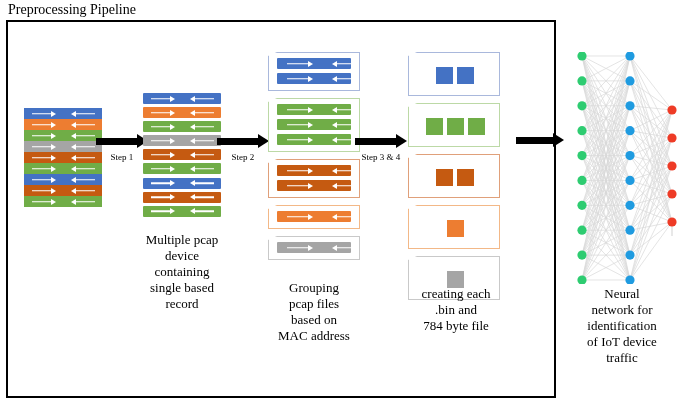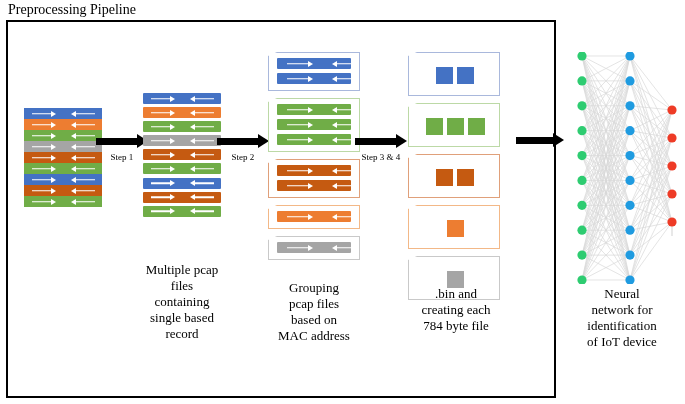--- a/index.html
+++ b/index.html
@@ -484,38 +484,39 @@
         <g>
           <circle cx="104" cy="58" r="4.6" fill="#EE3B26"></circle>
           <circle cx="104" cy="86" r="4.6" fill="#EE3B26"></circle>
           <circle cx="104" cy="114" r="4.6" fill="#EE3B26"></circle>
           <circle cx="104" cy="142" r="4.6" fill="#EE3B26"></circle>
           <circle cx="104" cy="170" r="4.6" fill="#EE3B26"></circle>
         </g>
       </svg>
     </div>
 
-  <div class="caption" style="left:128px;top:232px;width:108px;margin-top:30px;">
+  <div class="caption" style="left:128px;top:232px;width:108px;">
       <div>Multiple pcap</div>
-      <div>files</div>
+      <div>device</div>
       <div>containing</div>
       <div>single based</div>
       <div>record</div>
     </div>
   <div class="caption" style="left:256px;top:280px;width:116px;">
       <div>Grouping</div>
       <div>pcap files</div>
       <div>based on</div>
       <div>MAC address</div>
     </div>
   <div class="caption" style="left:398px;top:286px;width:116px;">
+      <div>creating each</div>
       <div>.bin and</div>
-      <div>creating each</div>
       <div>784 byte file</div>
     </div>
   <div class="caption" style="left:564px;top:286px;width:116px;">
       <div>Neural</div>
       <div>network for</div>
       <div>identification</div>
       <div>of IoT device</div>
+      <div>traffic</div>
     </div>
 
 </div>
 
 </body></html>

